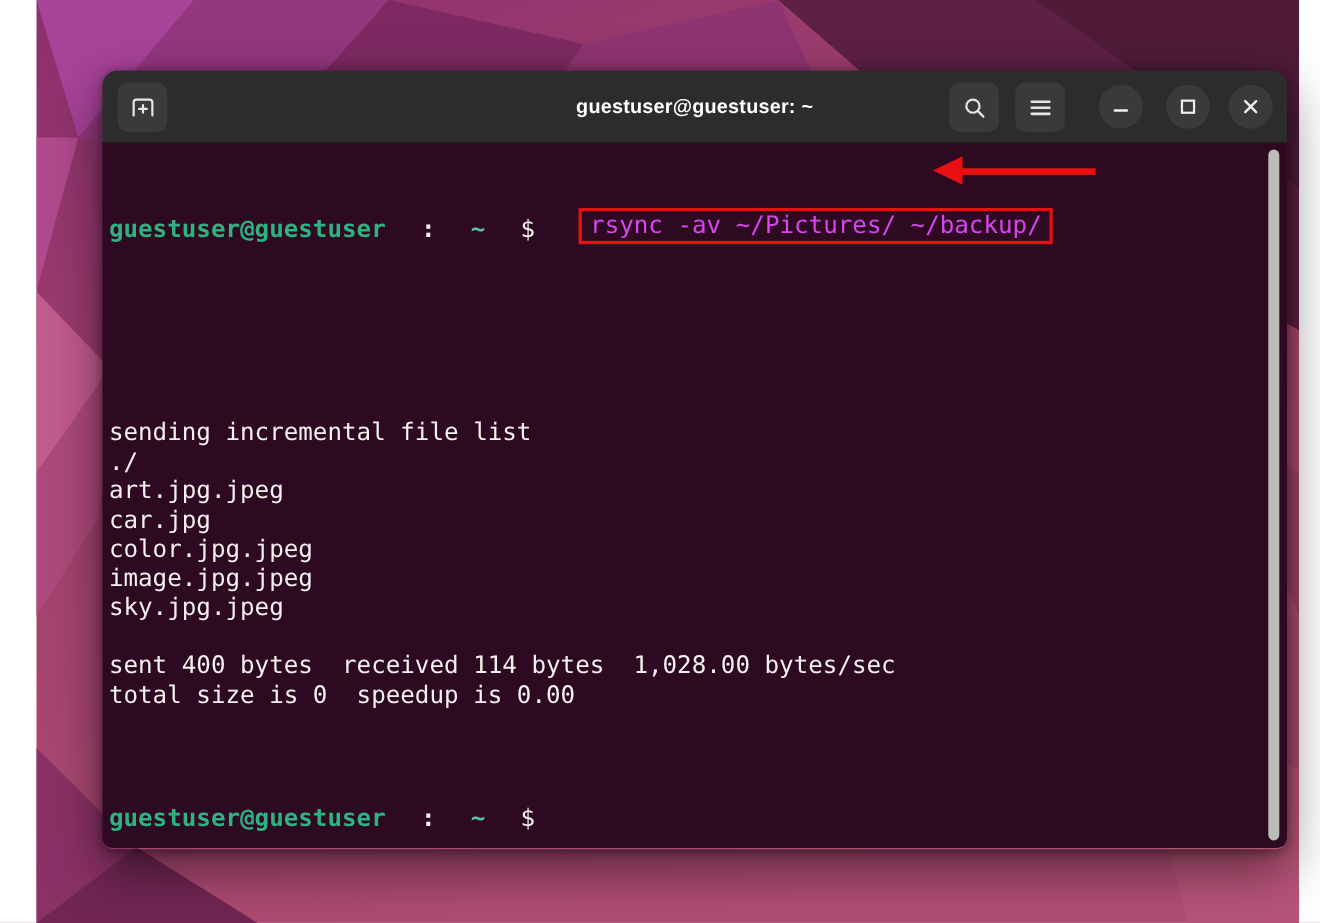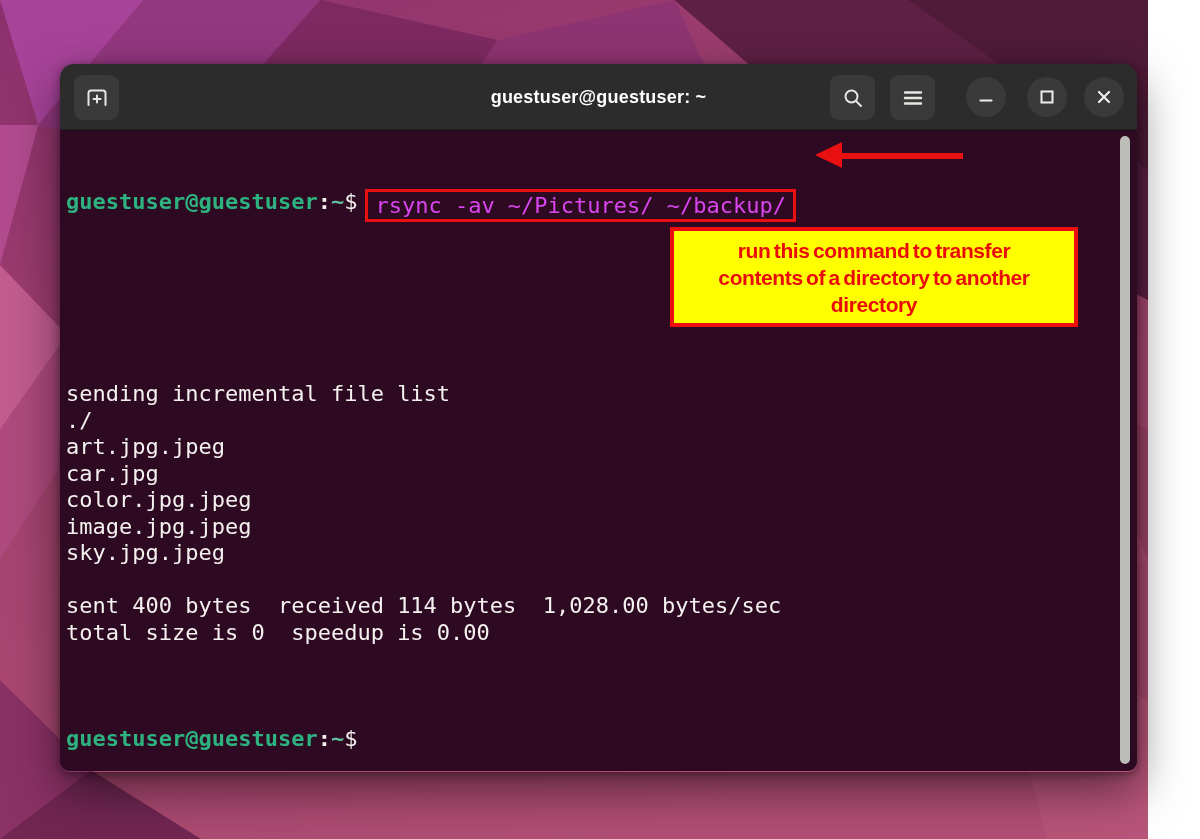--- a/index.html
+++ b/index.html
@@ -1,17 +1,17 @@
 <!DOCTYPE html>
 <html><head>
 <meta charset="utf-8">
 <style>
   * { margin:0; padding:0; box-sizing:border-box; }
   html,body { width:1200px; height:839px; overflow:hidden; font-family:"Liberation Sans", sans-serif; }
-  .stage { position:absolute; inset:0; width:1148px; height:839px; }
+  .stage { position:absolute; inset:0; width:1148px; height:839px;margin-left:33px; }
 
   
   .wallpaper { position:absolute; inset:0; }
   .wallpaper svg { display:block; width:100%; height:100%; }
 
   
   .window {
     position:absolute; left:60px; top:64px; width:1077px; height:708px;
     border-radius:14px 14px 9px 9px;
     box-shadow:0 18px 48px rgba(0,0,0,.50), 0 2px 10px rgba(0,0,0,.40);
@@ -48,21 +48,21 @@
   .term-text {
     position:absolute; left:6px; top:6px; right:24px;
     font-family:"DejaVu Sans Mono", monospace;
     font-size:22px; line-height:26.5px; color:#f4f1ee; white-space:pre;
   }
   .term-line { height:26.5px; white-space:pre; }
   .p-user { color:#2eb380; font-weight:bold; }
   .p-colon { color:#f4f1ee; font-weight:bold; }
   .p-path { color:#5fc0a0; font-weight:bold; }
   .p-dollar { color:#f4f1ee; }
-  .prompt-line { display:flex; align-items:flex-start; height:33px; }
+  .prompt-line { display:flex; align-items:flex-end; height:33px;gap:32px; }
   .cmd-box {
     display:inline-block; margin-left:8px; padding:0 7px;
     border:3px solid #e81010; line-height:27px; color:#d946ef;
   }
 
   
   .scrollbar {
     position:absolute; right:7px; top:6px; width:10px; height:628px;
     background:#bcbcb8; border-radius:6px;
   }
@@ -191,23 +191,17 @@
         <div class="prompt-line">
           <span class="p-user">guestuser@guestuser</span><span class="p-colon">:</span><span class="p-path">~</span><span class="p-dollar">$</span>
         </div>
       </div>
 
       <div class="arrow">
         <div class="head"></div>
         <div class="shaft"></div>
       </div>
 
-      <div class="annotation">
-
-      <div class="ann-line">run this command to transfer</div>
-          <div class="ann-line">contents of a directory to another</div>
-          <div class="ann-line">directory</div>
-        </div>
 
       <div class="scrollbar"></div>
     </div>
   </div>
 </div>
 
 </body></html>

